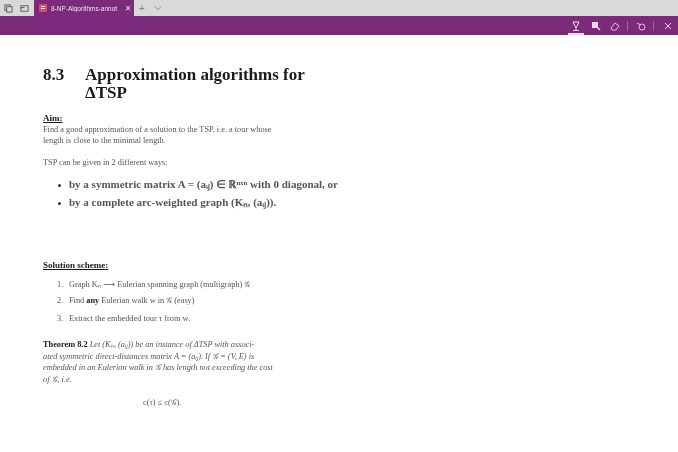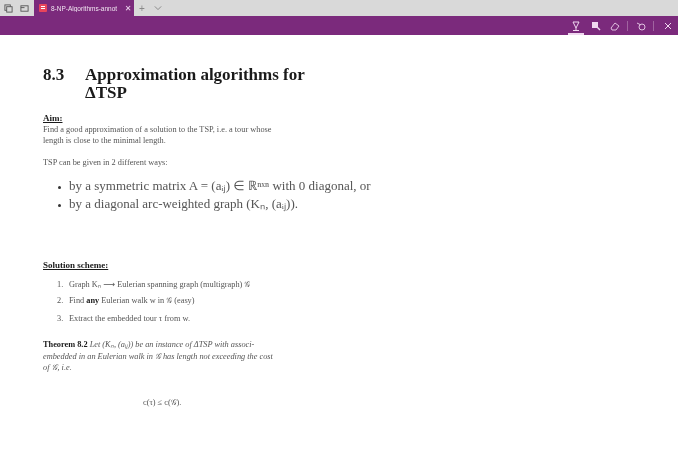--- a/index.html
+++ b/index.html
@@ -56,21 +56,21 @@
     .section-title {
       position: absolute; left: 43px; top: 31px; font-family: "Liberation Serif", serif;
       font-weight: bold; font-size: 17px; color: #1a1a1a; line-height: 18px;
     }
     .section-title .num { display: inline-block; width: 42px; }
     .section-title .line2 { display: block; }
 
     .txt { position: absolute; font-family: "Liberation Serif", serif; font-size: 8.3px; color: #555; line-height: 11px; white-space: nowrap; }
     .heading { position: absolute; font-family: "Liberation Serif", serif; font-weight: bold; font-size: 9px; color: #1a1a1a; text-decoration: underline; }
 
-    .bullet { position: absolute; font-family: "Liberation Serif", serif; font-size: 13px; color: #555; white-space: nowrap; }
+    .bullet { position: absolute; font-family: "Liberation Serif", serif; font-size: 11px; color: #555; white-space: nowrap; font-weight: bold; }
     .bullet .dot { display: inline-block; width: 3px; height: 3px; background: #333; border-radius: 50%; margin-right: 8px; vertical-align: middle; }
 
     .step { position: absolute; font-family: "Liberation Serif", serif; font-size: 8.3px; color: #555; white-space: nowrap; }
     .step .n { display: inline-block; width: 12px; }
     .step b { color: #1a1a1a; margin-top: 20px; }
 
     .theorem { position: absolute; left: 43px; width: 268px; font-family: "Liberation Serif", serif; font-size: 8.3px; color: #555; line-height: 11.5px; font-style: italic; }
     .theorem .thm-label { font-style: normal; font-weight: bold; color: #1a1a1a; margin-top: 8px; }
     .formula { position: absolute; font-family: "Liberation Serif", serif; font-size: 8.3px; color: #555; white-space: nowrap; }
   </style>
@@ -146,33 +146,34 @@
 
   <div class="heading" style="left:43px; top:78px">Aim:</div>
   <div class="txt" style="left:43px; top:89px">Find a good approximation of a solution to the TSP, i.e. a tour whose</div>
   <div class="txt" style="left:43px; top:100px">length is close to the minimal length.</div>
 
   <div class="txt" style="left:43px; top:122px">TSP can be given in 2 different ways:</div>
   <div class="bullet" style="left:58px; top:141px">
     <span class="dot"></span><span>by a symmetric matrix A = (aᵢⱼ) ∈ ℝⁿˣⁿ with 0 diagonal, or</span>
   </div>
   <div class="bullet" style="left:58px; top:159px">
-    <span class="dot"></span><span>by a diagonal arc-weighted graph (Kₙ, (aᵢⱼ)).</span>
+    <span class="dot"></span><span>by a complete arc-weighted graph (Kₙ, (aᵢⱼ)).</span>
   </div>
 
   <div class="heading" style="left:43px; top:225px">Solution scheme:</div>
   <div class="step" style="left:57px; top:243px">
     <span class="n">1.</span><span>Graph Kₙ ⟶ Eulerian spanning graph (multigraph) 𝒢</span>
   </div>
   <div class="step" style="left:57px; top:261px">
     <span class="n">2.</span><span>Find </span><b>any</b><span> Eulerian walk w in 𝒢 (easy)</span>
   </div>
   <div class="step" style="left:57px; top:279px">
     <span class="n">3.</span><span>Extract the embedded tour τ from w.</span>
   </div>
 
   <div class="theorem" style="top:304px">
     <div><span class="thm-label">Theorem 8.2</span> <span>Let (Kₙ, (aᵢⱼ)) be an instance of ΔTSP with associ-</span></div>
+    <div>ated symmetric direct-distances matrix A = (aᵢⱼ).  If 𝒢 = (V, E) is</div>
     <div>embedded in an Eulerian walk in 𝒢 has length not exceeding the cost</div>
     <div>of 𝒢, i.e.</div>
   </div>
   <div class="formula" style="left:143px; top:363px">c(τ) ≤ c(𝒢).</div>
 </div>
 
 </body></html>

